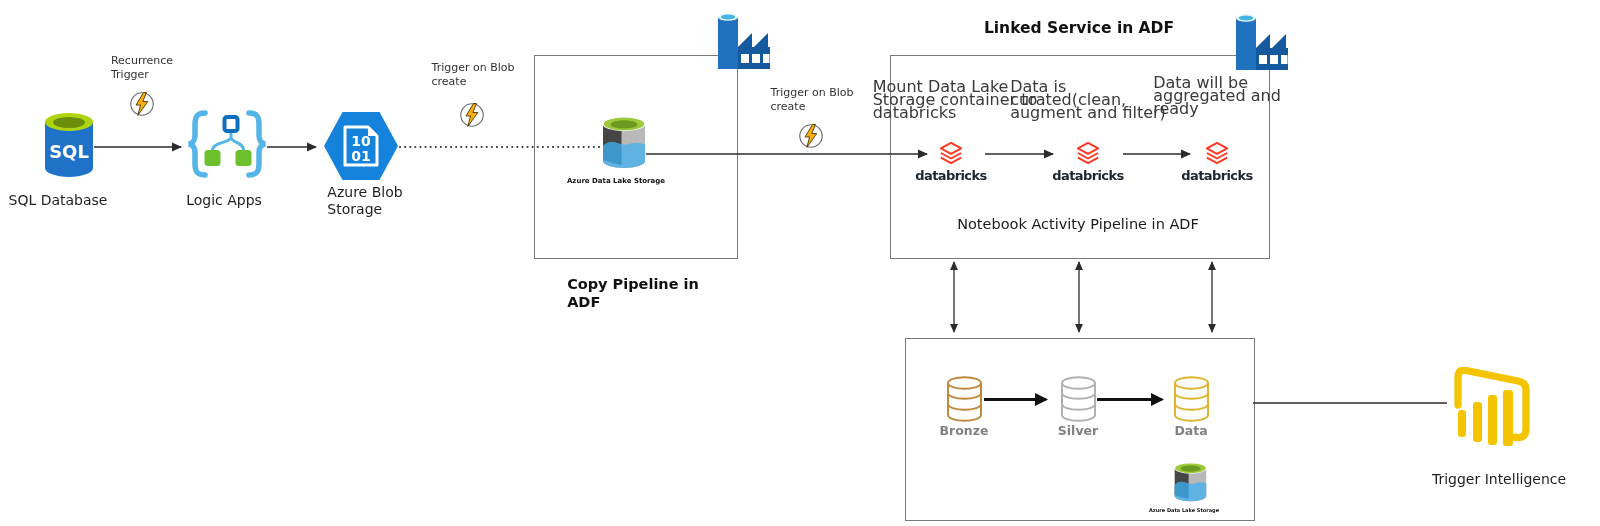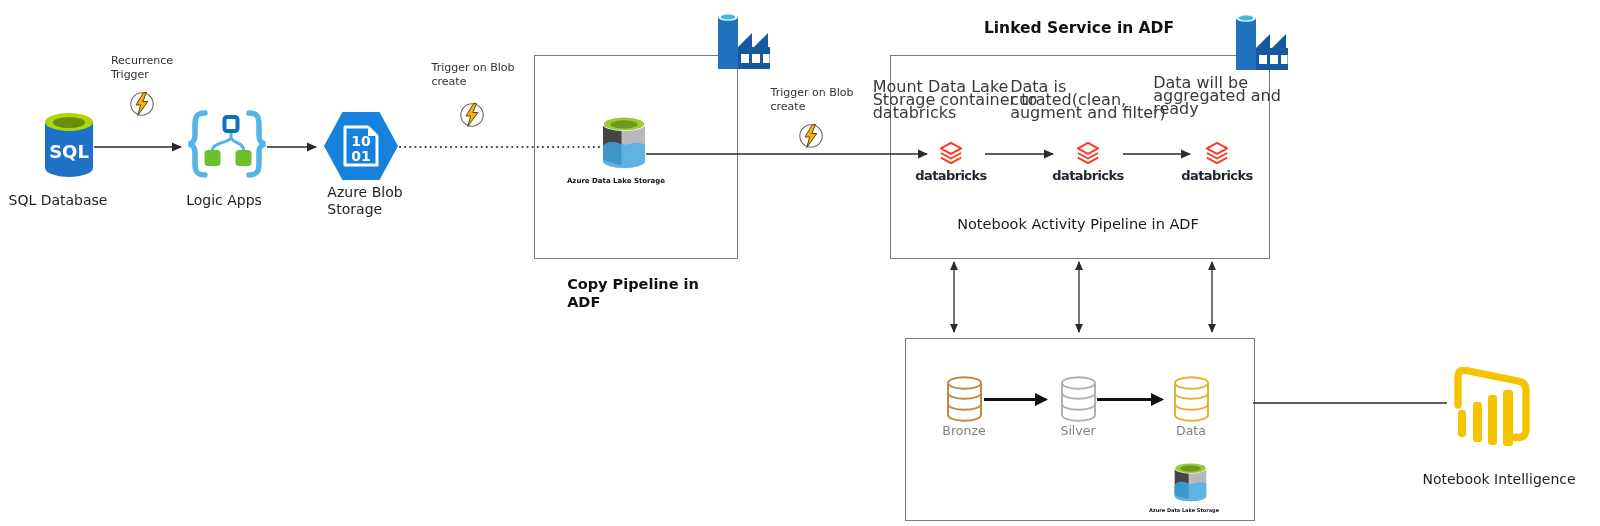--- a/index.html
+++ b/index.html
@@ -8,21 +8,21 @@
   .abs{position:absolute;}
   .box{position:absolute;border:1px solid #7a7a7a;background:transparent;}
   .lbl{position:absolute;transform:translateX(-50%);text-align:left;white-space:pre-line;color:#1f1f1f;width:max-content;}
   .lbl-node{font-size:14px;line-height:17px;}
   .lbl-small{font-size:11px;line-height:13.5px;color:#333;}
   .lbl-note{font-size:16px;line-height:13px;color:#3a3a3a;}
   .lbl-caption{font-size:14.5px;line-height:17.5px;font-weight:bold;color:#111;}
   .lbl-title{font-size:15.5px;font-weight:bold;color:#111;}
   .lbl-notebook{font-size:14.5px;color:#1b1b1b;}
   .lbl-brand{font-size:13px;font-weight:bold;color:#1c2530;letter-spacing:-0.6px;}
-  .lbl-tier{font-size:12.5px;color:#808080;}
+  .lbl-tier{font-size:12.5px;color:#808080;font-weight:bold;}
   .lbl-tiny{font-size:7px;font-weight:bold;color:#111;line-height:9px;}
   .lbl-tiny2{font-size:5px;font-weight:bold;color:#111;line-height:7px;}
   svg{display:block;}
   #wires{position:absolute;left:0;top:0;pointer-events:none;}
 </style>
 </head>
 <body>
 
 <div id="stage">
 
@@ -245,15 +245,15 @@
 
   <div class="abs" style="left:1448px;top:367px">
     <svg width="86" height="84" viewBox="0 0 86 84">
       <path d="M10,38 L10,10 Q10,2 18,3.5 L70,14 Q78,15.5 78,23 L78,62 Q78,71 70,70.5 L64,70.2" fill="none" stroke="#F5C400" stroke-width="7.3" stroke-linecap="round" stroke-linejoin="round"></path>
       <rect x="10" y="43" width="8" height="27" rx="3" fill="#F5C400"></rect>
       <rect x="25" y="35" width="9" height="40" rx="3" fill="#F5C400"></rect>
       <rect x="40" y="28" width="9" height="50" rx="3" fill="#F5C400"></rect>
       <rect x="55" y="23" width="10" height="56" rx="3" fill="#F5C400"></rect>
     </svg>
   </div>
-  <div class="lbl lbl-node" style="left:1499px;top:471px">Notebook Intelligence</div>
+  <div class="lbl lbl-node" style="left:1499px;top:471px">Trigger Intelligence</div>
 
 </div>
 
 </body></html>

